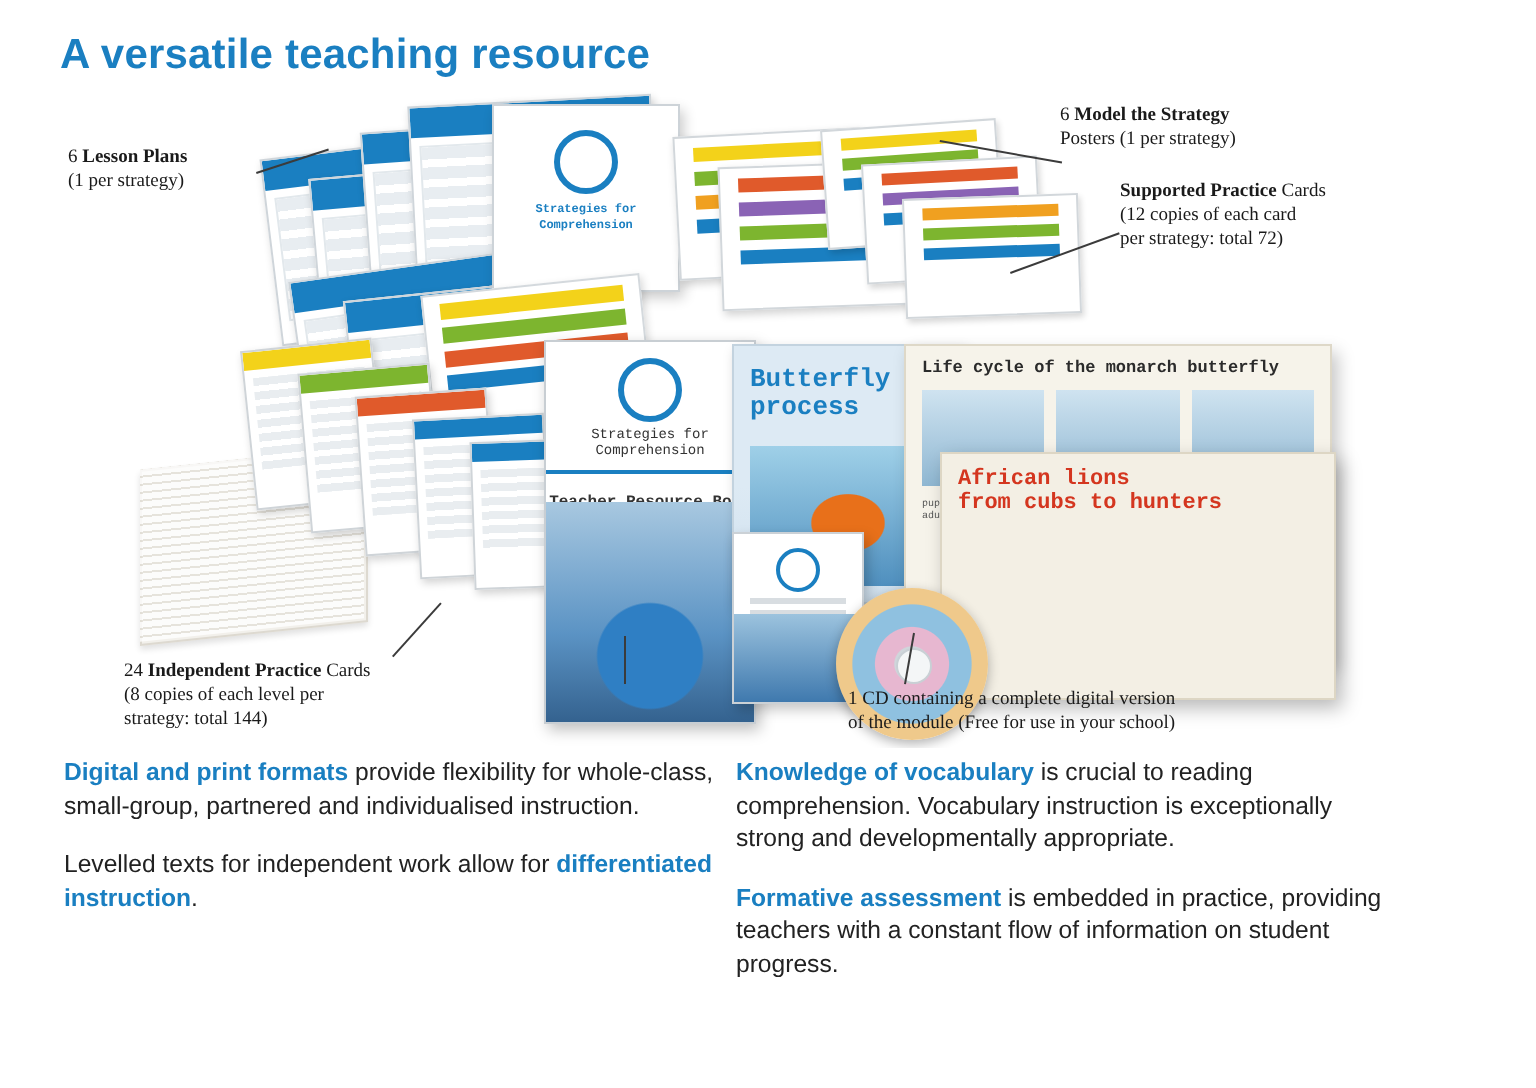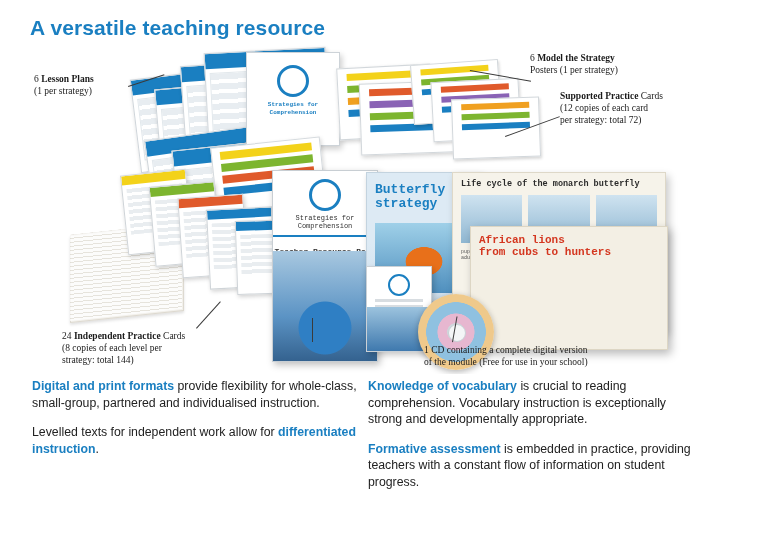--- a/index.html
+++ b/index.html
@@ -410,21 +410,21 @@
         <div class="logo"></div>
         <div class="tt">Strategies for Comprehension</div>
       </div>
       <div class="title2">Teacher Resource Book</div>
       <div style="font-size:6px;text-align:center;color:#666;margin-top:4px;">Dr. Sheena Cameron</div>
       <div class="photo"></div>
     </div>
 
     <div class="abs poster">
       <div class="ptitle">Butterfly</div>
-      <div class="ptitle" style="padding-top:0">strategy</div>
+      <div class="ptitle" style="padding-top:0">process</div>
       <div class="pimg"></div>
     </div>
 
     <div class="abs spread">
       <div class="hdr">Life cycle of the monarch butterfly</div>
       <div class="row">
         <div class="th"></div>
         <div class="th"></div>
         <div class="th"></div>
       </div>

